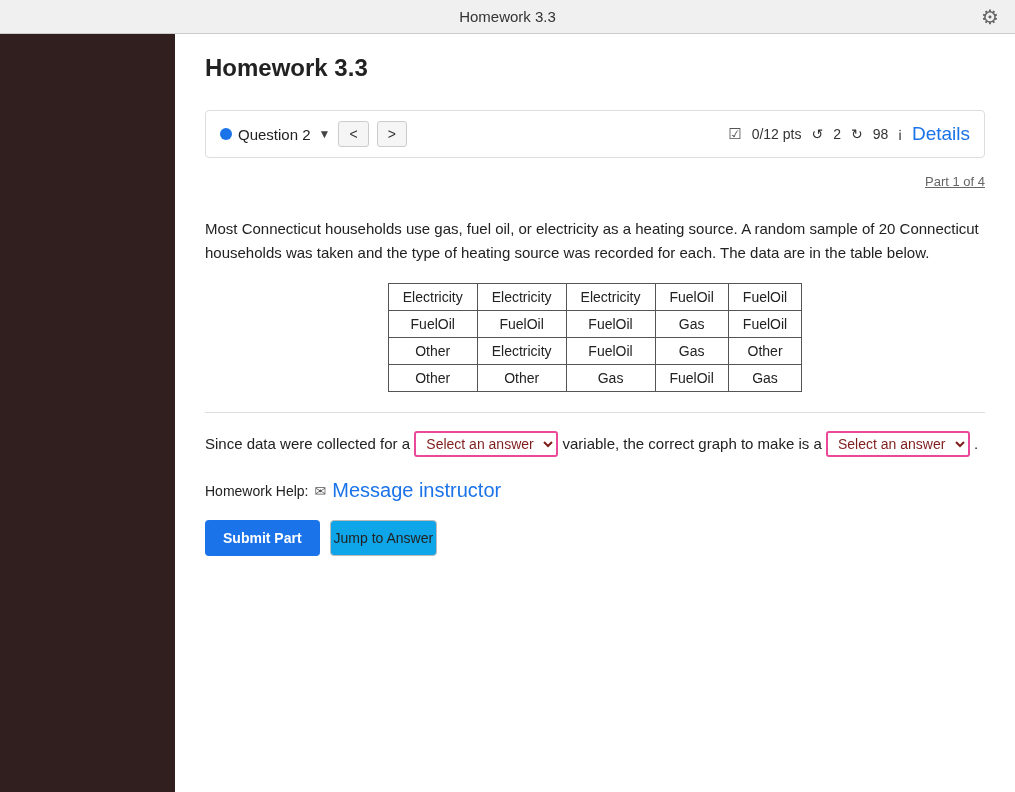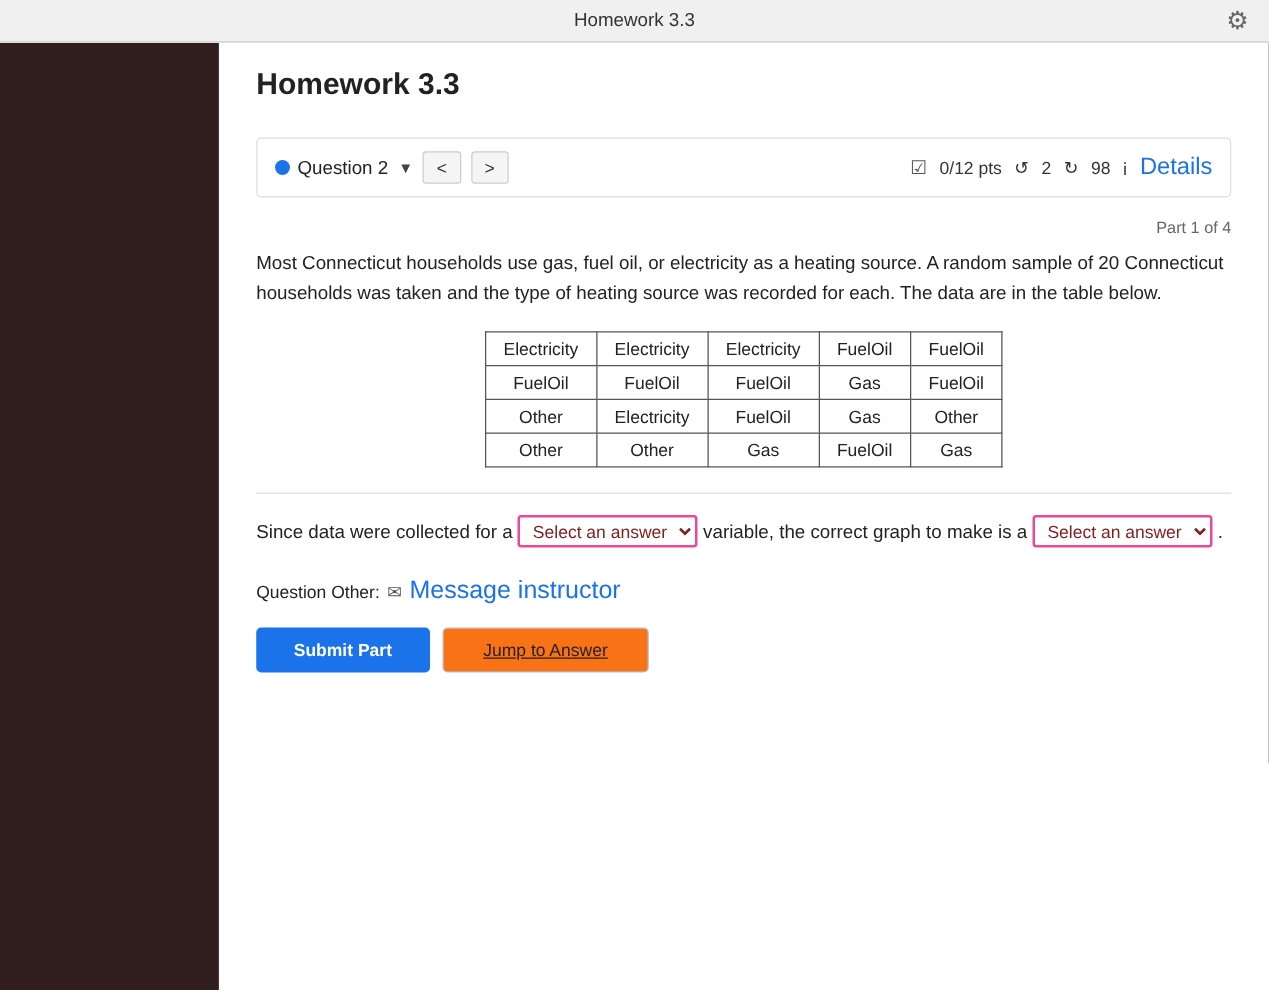--- a/index.html
+++ b/index.html
@@ -97,21 +97,22 @@
     .score-icon { color: #555; font-size: 15px; }
     .details-btn {
       color: #1a73e8;
       cursor: pointer;
       font-size: 19px;
     }
     .part-indicator {
       text-align: right;
       font-size: 13px;
       color: #666;
-      margin-bottom: 10px;
+      margin-bottom: 28px;
+      text-decoration: underline;
     }
     .question-text {
       font-size: 15px;
       line-height: 1.6;
       color: #222;
       margin-bottom: 18px;
     }
     .data-table {
       border-collapse: collapse;
       margin: 0 auto 20px auto;
@@ -157,34 +158,33 @@
     .action-row {
       display: flex;
       align-items: center;
       gap: 10px;
     }
     .submit-btn {
       background: #1a73e8;
       color: #fff;
       border: none;
       border-radius: 4px;
-      padding: 10px 30px;
+      padding: 10px 18px;
       font-size: 14px;
       font-weight: bold;
       cursor: pointer;
     }
     .jump-btn {
-      background: #f97316;
+      background: #0ea5e9;
       color: #222;
       border: 1px solid #bbb;
       border-radius: 4px;
-      padding: 9px 32px;
-      font-size: 14px;
-      cursor: pointer;
-      text-decoration: underline;
+      padding: 9px 3px;
+      font-size: 14px;
+      cursor: pointer;
     }
     .left-sidebar {
       position: fixed;
       left: 0;
       top: 0;
       width: 175px;
       height: 792px;
       background: #2a1a1a;
       opacity: 0.85;
     }
@@ -279,21 +279,21 @@
       <option>Select an answer</option>
       <option>bar chart</option>
       <option>histogram</option>
       <option>pie chart</option>
       <option>stemplot</option>
     </select>
     <span>.</span>
   </div>
 
   <div class="question-help">
-    <span>Question Other:</span>
+    <span>Homework Help:</span>
     <span class="msg-icon">✉</span>
     <a class="msg-link">Message instructor</a>
   </div>
 
   <div class="action-row">
     <button class="submit-btn">Submit Part</button>
     <button class="jump-btn">Jump to Answer</button>
   </div>
 </div>
 

